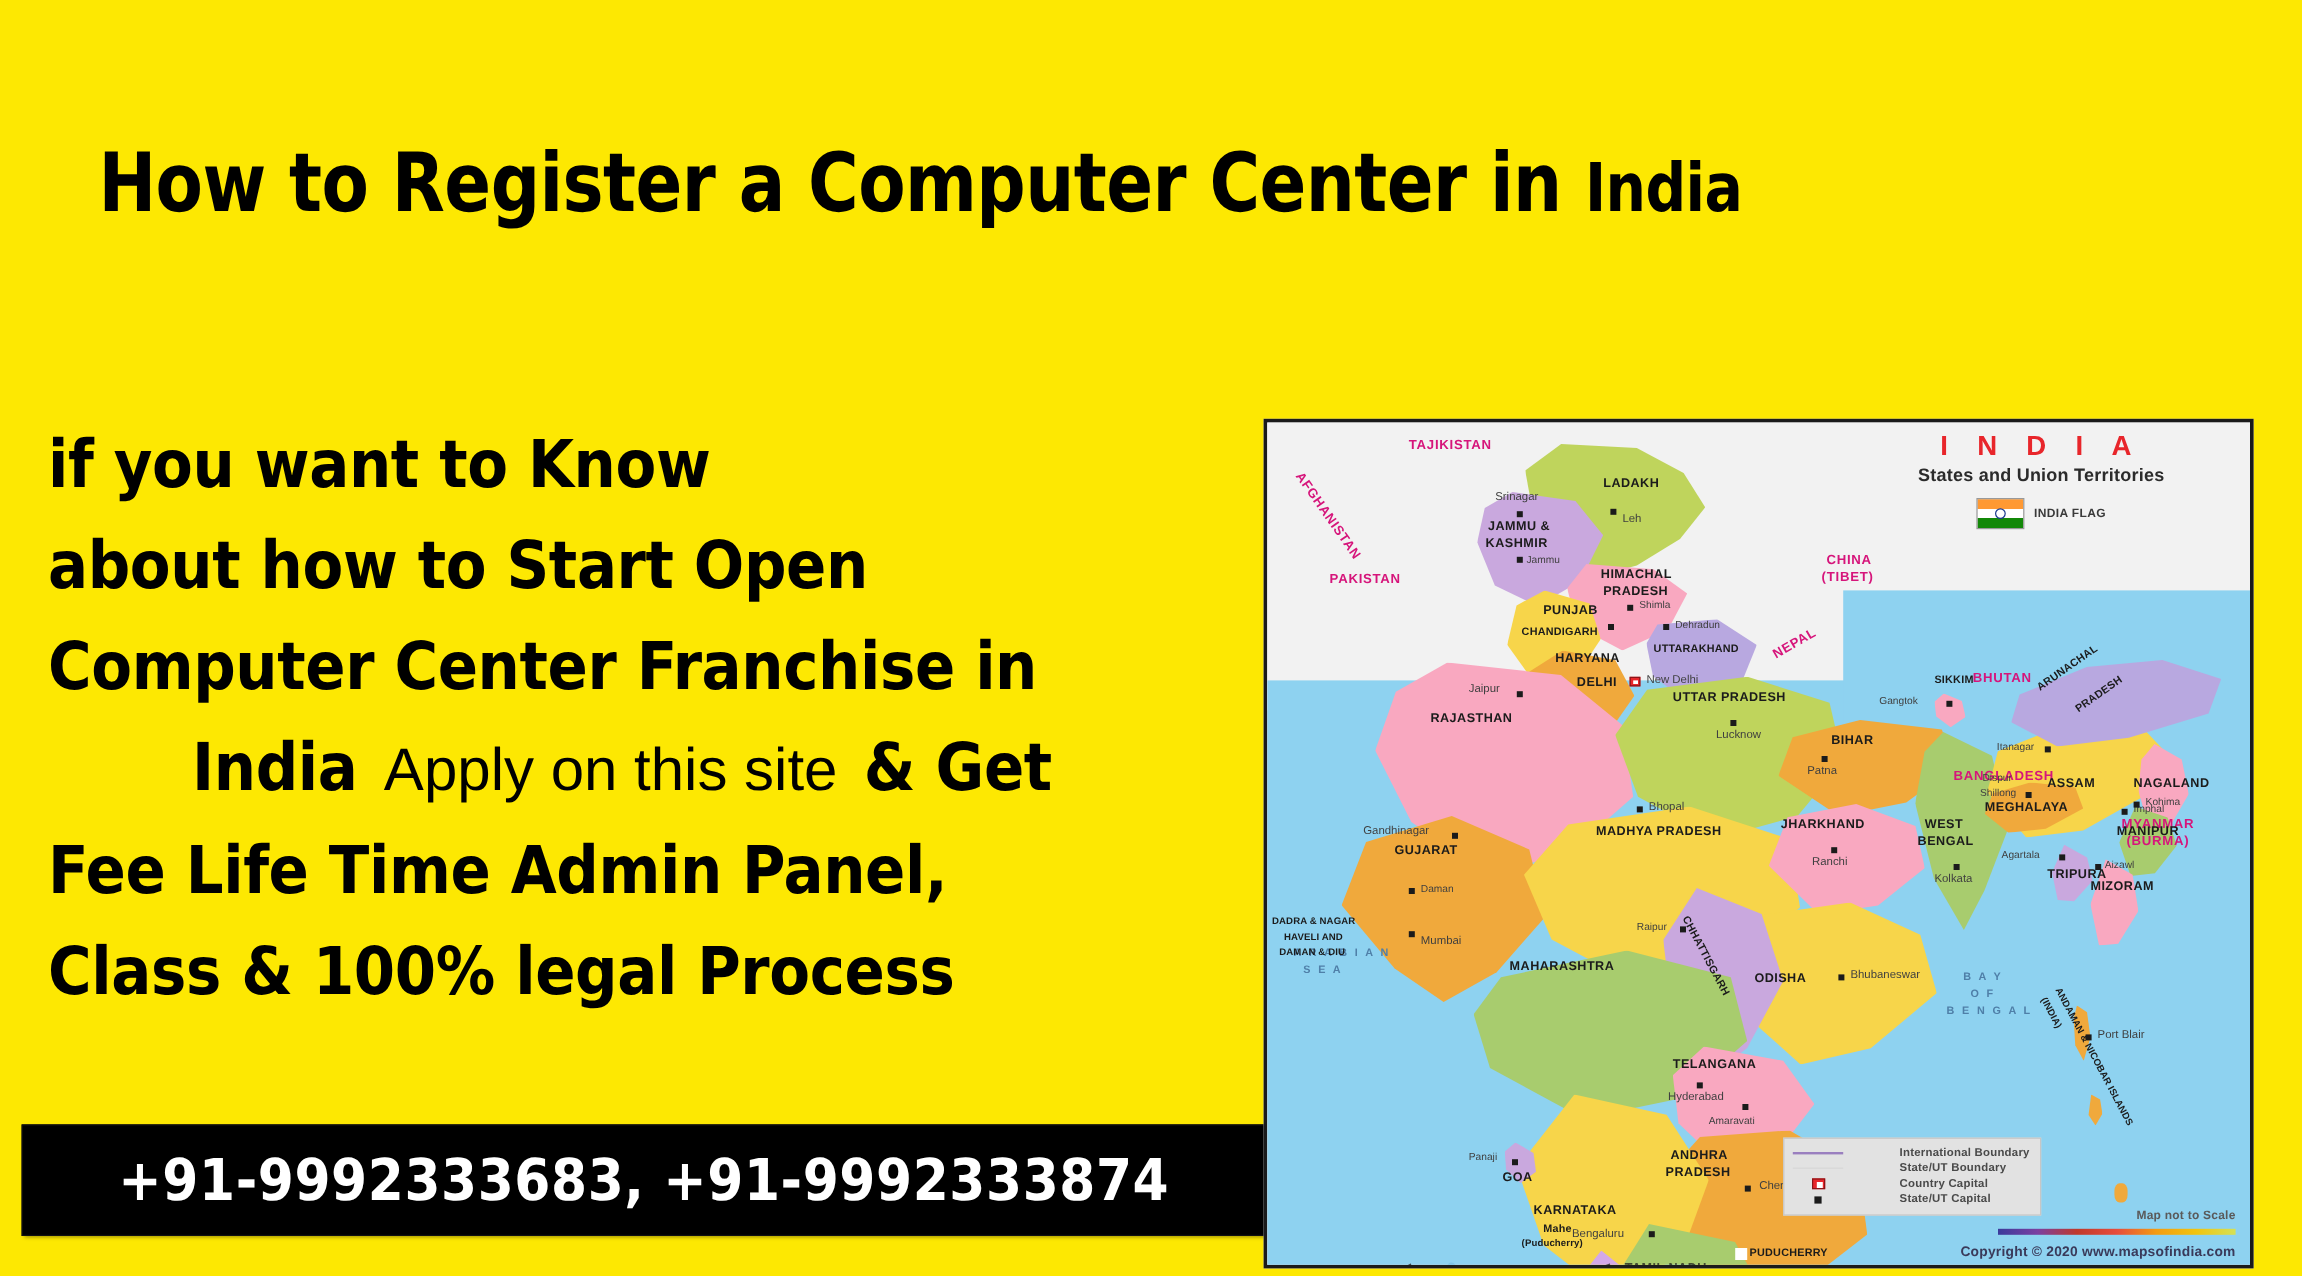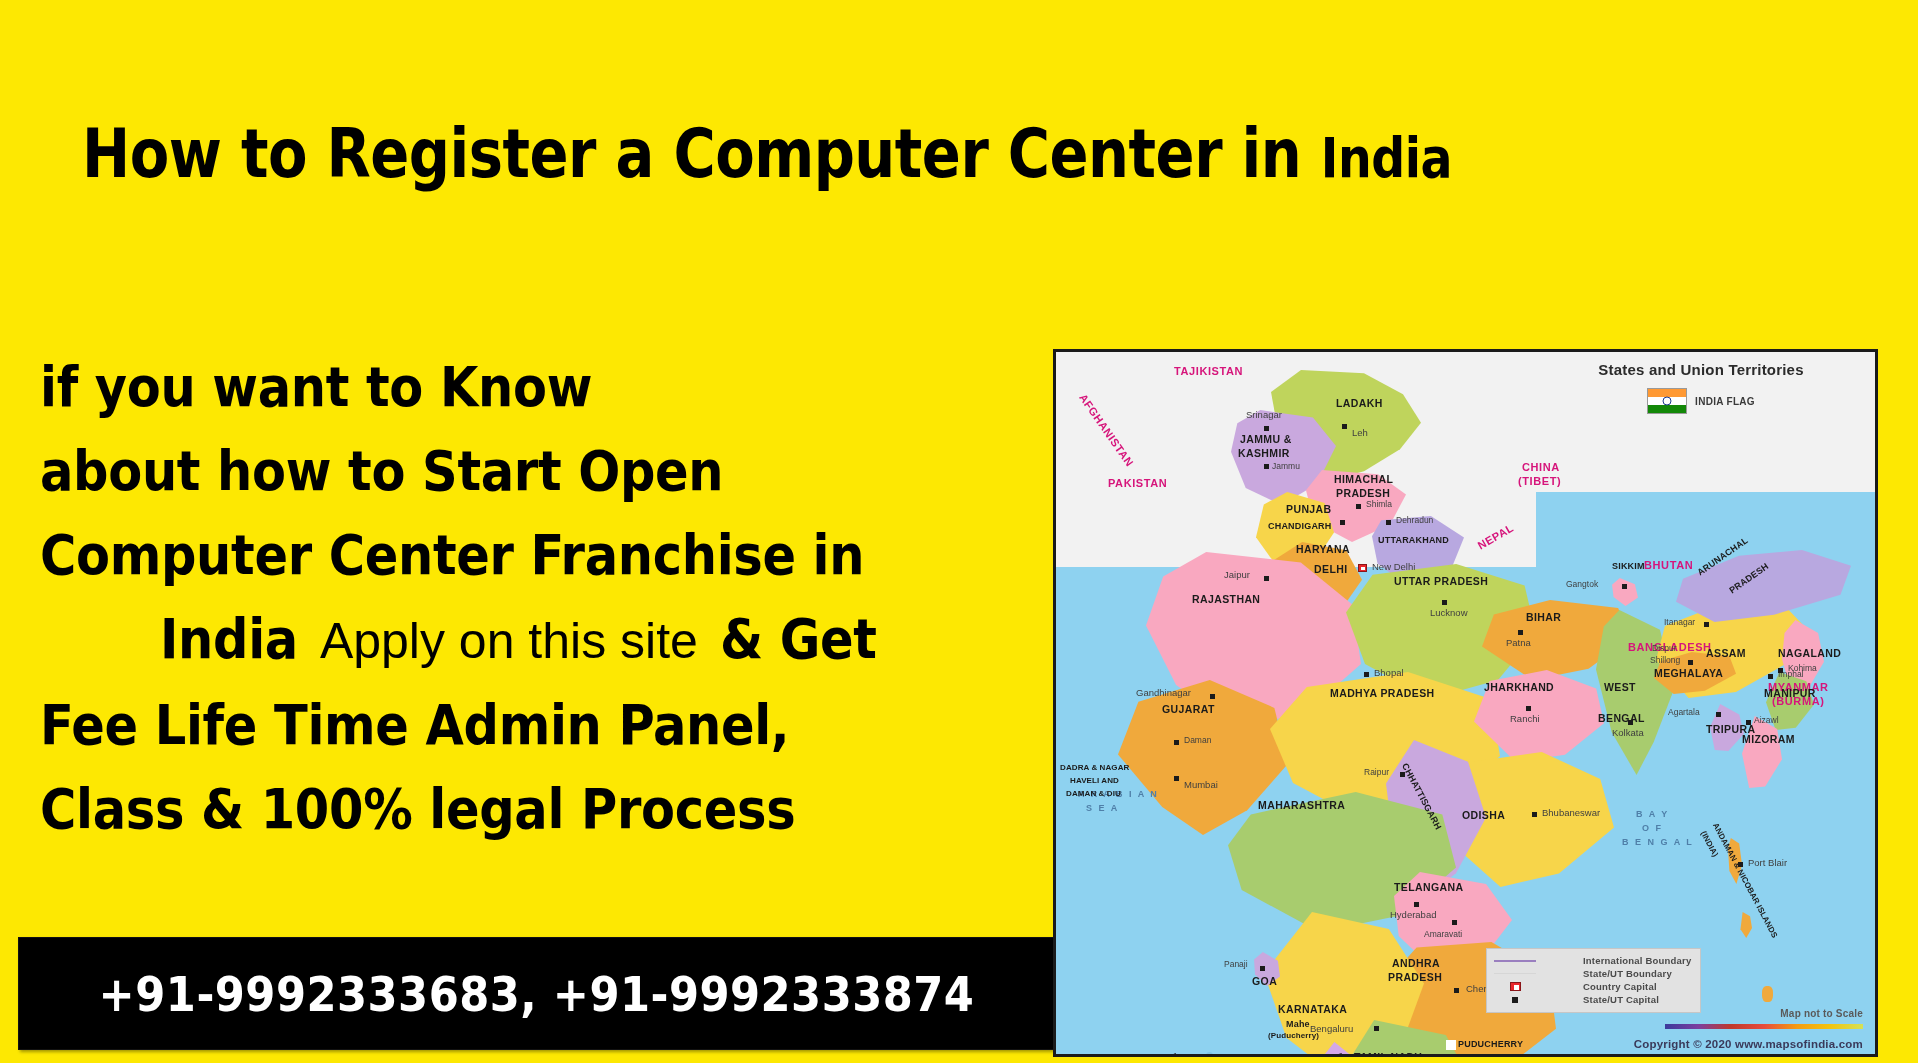--- a/index.html
+++ b/index.html
@@ -50,21 +50,21 @@
     font-weight: normal;
     font-size: 50px;
     letter-spacing: 0px;
   }
   .spacer-sm { display: inline-block; width: 22px; }
 
   
   .phone-banner {
     position: absolute;
     left: 18px; top: 937px;
-    width: 1037px; height: 113px;
+    width: 1037px; height: 93px;
     background: #000000;
     border: 1px solid #111;
     display: flex;
     align-items: center;
     justify-content: center;
     box-shadow: 2px 2px 3px rgba(0,0,0,.35);
   }
   .phone-text {
     font-family: "DejaVu Sans Condensed", "Liberation Sans Narrow", "Liberation Sans", sans-serif;
     font-weight: bold;
@@ -305,20 +305,21 @@
 
       <div class="st" style="left:654px;top:352px;width:34px;height:48px;background:#C9A8DE;clip-path:polygon(30% 0%,86% 22%,100% 62%,54% 98%,14% 96%,0% 48%);"></div>
 
       <div class="st" style="left:672px;top:486px;width:14px;height:46px;background:#F0A93C;clip-path:polygon(20% 0%,80% 12%,100% 58%,60% 100%,10% 72%,0% 24%);"></div>
       <div class="st" style="left:684px;top:560px;width:12px;height:26px;background:#F0A93C;clip-path:polygon(22% 0%,84% 16%,100% 62%,52% 100%,4% 66%);"></div>
       <div class="st" style="left:706px;top:634px;width:11px;height:16px;background:#F0A93C;border-radius:40%;"></div>
 
       <div class="st" style="left:150px;top:700px;width:7px;height:7px;background:#7FC4E6;border-radius:50%;"></div>
 
       <div class="map-title">
+        <div class="india">I N D I A</div>
         <div class="sub">States and Union Territories</div>
         <div class="flag-row">
           <div class="flag"></div>
           <div class="flag-label">INDIA FLAG</div>
         </div>
       </div>
 
       <div class="lbl country-name" style="left:118px;top:14px;">TAJIKISTAN</div>
       <div class="lbl country-name rot-55" style="left:30px;top:40px;">AFGHANISTAN</div>
       <div class="lbl country-name" style="left:52px;top:126px;">PAKISTAN</div>
@@ -392,21 +393,21 @@
 
       <div class="lbl state-name" style="left:470px;top:260px;">BIHAR</div>
       <div class="dot" style="left:462px;top:278px;"></div>
       <div class="lbl capital" style="left:450px;top:286px;">Patna</div>
 
       <div class="lbl state-name" style="left:428px;top:330px;">JHARKHAND</div>
       <div class="dot" style="left:470px;top:354px;"></div>
       <div class="lbl capital" style="left:454px;top:362px;">Ranchi</div>
 
       <div class="lbl state-name" style="left:548px;top:330px;">WEST</div>
-      <div class="lbl state-name" style="left:542px;top:361px;">BENGAL</div>
+      <div class="lbl state-name" style="left:542px;top:344px;">BENGAL</div>
       <div class="dot" style="left:572px;top:368px;"></div>
       <div class="lbl capital" style="left:556px;top:376px;">Kolkata</div>
 
       <div class="lbl state-name sm" style="left:556px;top:210px;">SIKKIM</div>
       <div class="lbl capital sm" style="left:510px;top:228px;">Gangtok</div>
       <div class="dot" style="left:566px;top:232px;"></div>
 
       <div class="lbl state-name" style="left:406px;top:458px;">ODISHA</div>
       <div class="dot" style="left:476px;top:460px;"></div>
       <div class="lbl capital" style="left:486px;top:456px;text-align:center;">Bhubaneswar</div>

